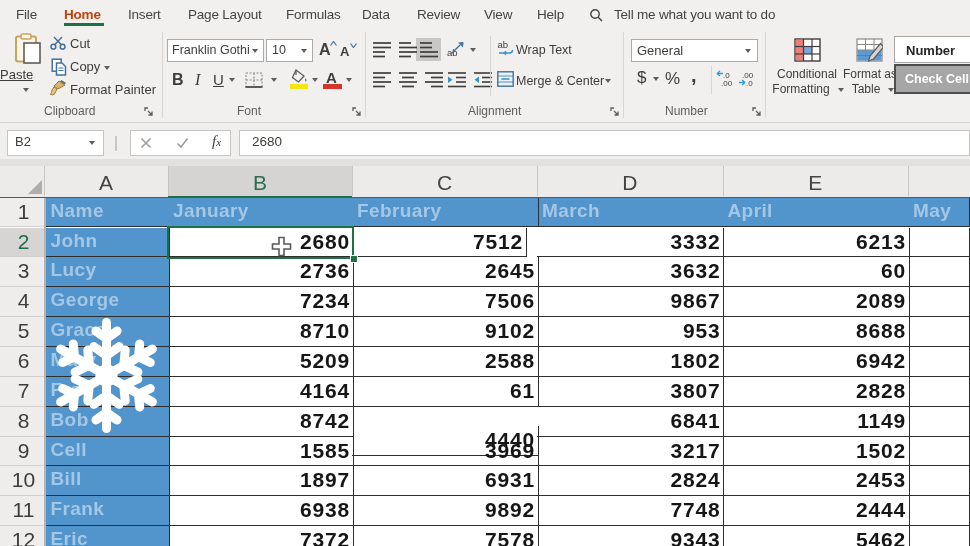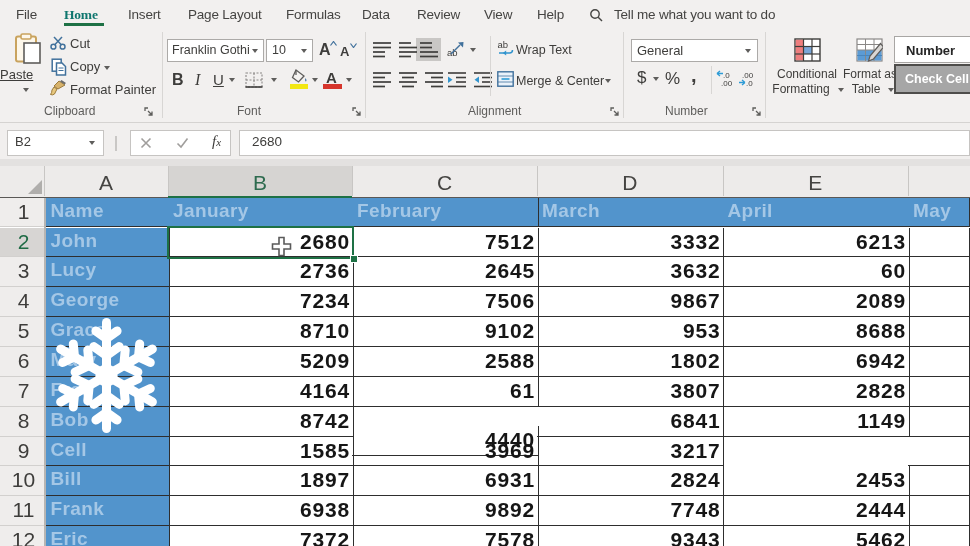--- a/index.html
+++ b/index.html
@@ -12,21 +12,21 @@
 .dd{position:absolute;width:0;height:0;border-left:3.5px solid transparent;border-right:3.5px solid transparent;border-top:4px solid #5e5d5b;}
 .colhdr{position:absolute;top:166px;height:31.6px;font-size:21px;color:#454442;text-align:center;line-height:33px;}
 .cell{position:absolute;overflow:hidden;box-sizing:border-box;}
 .num{font-weight:bold;font-size:21px;letter-spacing:0.8px;color:#161616;text-align:right;padding-right:2.5px;line-height:28.5px;}
 .bluecell{background:#5294cc;font-weight:bold;font-size:19px;letter-spacing:0.4px;color:#a4c7e6;padding-left:5px;line-height:25.5px;}
 .rowhdr{position:absolute;left:0;width:44px;box-sizing:border-box;background:#efedec;font-size:21px;color:#3e3d3b;text-align:center;padding-left:3px;border-bottom:1px solid #d2d0ce;line-height:27px;}
 
 </style></head><body>
 <div id="app">
 <div class="tab" style="left:16px;">File</div>
-<div class="tab" style="left:64px;font-weight:bold;color:#0f766e;font-family:Liberation Serif, serif;">Home</div>
+<div class="tab" style="left:64px;font-weight:bold;color:#c2410c;">Home</div>
 <div class="tab" style="left:128px;">Insert</div>
 <div class="tab" style="left:188px;">Page Layout</div>
 <div class="tab" style="left:286px;">Formulas</div>
 <div class="tab" style="left:362px;">Data</div>
 <div class="tab" style="left:417px;">Review</div>
 <div class="tab" style="left:484px;">View</div>
 <div class="tab" style="left:537px;">Help</div>
 <div class="ab" style="left:64px;top:23px;width:40px;height:2.5px;background:#1e7145;"></div>
 <svg class="ab" style="left:589px;top:8px;" width="14" height="14" viewBox="0 0 14 14">
       <circle cx="6" cy="6" r="4.2" fill="none" stroke="#454442" stroke-width="1.4"></circle>
@@ -285,21 +285,21 @@
 <div class="rowhdr" style="top:526.2px;height:29.87px;background:#efedec;color:#3e3d3b;">12</div>
 <div class="ab" style="left:44px;top:197.6px;width:1.5px;height:349px;background:#b7b5b3;"></div>
 <div class="cell bluecell" style="left:45.5px;top:197.6px;width:124.0px;height:29.87px;border-right:1.5px solid #2e2e2e;border-bottom:1.5px solid #2e2e2e;">Name</div>
 <div class="cell bluecell" style="left:168px;top:197.6px;width:185.5px;height:29.87px;border-right:1.5px solid #2e2e2e;border-bottom:1.5px solid #2e2e2e;">January</div>
 <div class="cell bluecell" style="left:537px;top:197.6px;width:187.0px;height:29.87px;border-right:1.5px solid #2e2e2e;border-bottom:1.5px solid #2e2e2e;">March</div>
 <div class="cell bluecell" style="left:352px;top:197.6px;width:186.5px;height:29.87px;border-right:1.5px solid #2e2e2e;border-bottom:1.5px solid #2e2e2e;">February</div>
 <div class="cell bluecell" style="left:722.5px;top:197.6px;width:187.0px;height:29.87px;border-right:1.5px solid #2e2e2e;border-bottom:1.5px solid #2e2e2e;">April</div>
 <div class="cell bluecell" style="left:908px;top:197.6px;width:62px;height:29.87px;border-right:1.5px solid #2e2e2e;border-bottom:1.5px solid #2e2e2e;">May</div>
 <div class="cell bluecell" style="left:45.5px;top:227.5px;width:124px;height:29.87px;border-right:1.5px solid #2e2e2e;border-bottom:1.5px solid #2e2e2e;">John</div>
 <div class="cell num" style="left:168px;top:227.5px;width:185.5px;height:29.87px;border-right:1.5px solid #2e2e2e;border-bottom:1.5px solid #2e2e2e;">2680</div>
-<div class="cell num" style="left:352px;top:227.5px;width:186.5px;height:29.87px;border-right:1.5px solid #2e2e2e;border-bottom:1.5px solid #2e2e2e;padding-left:24px;">7512</div>
+<div class="cell num" style="left:340px;top:227.5px;width:186.5px;height:29.87px;border-right:1.5px solid #2e2e2e;border-bottom:1.5px solid #2e2e2e;padding-left:24px;">7512</div>
 <div class="cell num" style="left:537px;top:227.5px;width:187.0px;height:29.87px;border-right:1.5px solid #2e2e2e;border-bottom:1.5px solid #2e2e2e;">3332</div>
 <div class="cell num" style="left:722.5px;top:227.5px;width:187.0px;height:29.87px;border-right:1.5px solid #2e2e2e;border-bottom:1.5px solid #2e2e2e;">6213</div>
 <div class="cell num" style="left:908px;top:227.5px;width:62px;height:29.87px;border-right:1.5px solid #2e2e2e;border-bottom:1.5px solid #2e2e2e;"></div>
 <div class="cell bluecell" style="left:45.5px;top:257.3px;width:124px;height:29.87px;border-right:1.5px solid #2e2e2e;border-bottom:1.5px solid #2e2e2e;">Lucy</div>
 <div class="cell num" style="left:168px;top:257.3px;width:185.5px;height:29.87px;border-right:1.5px solid #2e2e2e;border-bottom:1.5px solid #2e2e2e;">2736</div>
 <div class="cell num" style="left:352px;top:257.3px;width:186.5px;height:29.87px;border-right:1.5px solid #2e2e2e;border-bottom:1.5px solid #2e2e2e;">2645</div>
 <div class="cell num" style="left:537px;top:257.3px;width:187.0px;height:29.87px;border-right:1.5px solid #2e2e2e;border-bottom:1.5px solid #2e2e2e;">3632</div>
 <div class="cell num" style="left:722.5px;top:257.3px;width:187.0px;height:29.87px;border-right:1.5px solid #2e2e2e;border-bottom:1.5px solid #2e2e2e;">60</div>
 <div class="cell num" style="left:908px;top:257.3px;width:62px;height:29.87px;border-right:1.5px solid #2e2e2e;border-bottom:1.5px solid #2e2e2e;"></div>
 <div class="cell bluecell" style="left:45.5px;top:287.2px;width:124px;height:29.87px;border-right:1.5px solid #2e2e2e;border-bottom:1.5px solid #2e2e2e;">George</div>
@@ -329,20 +329,21 @@
 <div class="cell bluecell" style="left:45.5px;top:406.7px;width:124px;height:29.87px;border-right:1.5px solid #2e2e2e;border-bottom:1.5px solid #2e2e2e;">Bob</div>
 <div class="cell num" style="left:168px;top:406.7px;width:185.5px;height:29.87px;border-right:1.5px solid #2e2e2e;border-bottom:1.5px solid #2e2e2e;">8742</div>
 <div class="cell num" style="left:352px;top:426px;width:186.5px;height:29.87px;border-right:1.5px solid #2e2e2e;border-bottom:1.5px solid #2e2e2e;">4440</div>
 <div class="cell num" style="left:537px;top:406.7px;width:187.0px;height:29.87px;border-right:1.5px solid #2e2e2e;border-bottom:1.5px solid #2e2e2e;">6841</div>
 <div class="cell num" style="left:722.5px;top:406.7px;width:187.0px;height:29.87px;border-right:1.5px solid #2e2e2e;border-bottom:1.5px solid #2e2e2e;">1149</div>
 <div class="cell num" style="left:908px;top:406.7px;width:62px;height:29.87px;border-right:1.5px solid #2e2e2e;border-bottom:1.5px solid #2e2e2e;"></div>
 <div class="cell bluecell" style="left:45.5px;top:436.6px;width:124px;height:29.87px;border-right:1.5px solid #2e2e2e;border-bottom:1.5px solid #2e2e2e;">Cell</div>
 <div class="cell num" style="left:168px;top:436.6px;width:185.5px;height:29.87px;border-right:1.5px solid #2e2e2e;border-bottom:1.5px solid #2e2e2e;">1585</div>
 <div class="cell num" style="left:352px;top:436.6px;width:186.5px;height:29.87px;border-right:1.5px solid #2e2e2e;border-bottom:1.5px solid #2e2e2e;">3969</div>
 <div class="cell num" style="left:537px;top:436.6px;width:187.0px;height:29.87px;border-right:1.5px solid #2e2e2e;border-bottom:1.5px solid #2e2e2e;">3217</div>
+<div class="cell num" style="left:722.5px;top:436.6px;width:187.0px;height:29.87px;border-right:1.5px solid #2e2e2e;border-bottom:1.5px solid #2e2e2e;">1502</div>
 <div class="cell num" style="left:908px;top:436.6px;width:62px;height:29.87px;border-right:1.5px solid #2e2e2e;border-bottom:1.5px solid #2e2e2e;"></div>
 <div class="cell bluecell" style="left:45.5px;top:466.4px;width:124px;height:29.87px;border-right:1.5px solid #2e2e2e;border-bottom:1.5px solid #2e2e2e;">Bill</div>
 <div class="cell num" style="left:168px;top:466.4px;width:185.5px;height:29.87px;border-right:1.5px solid #2e2e2e;border-bottom:1.5px solid #2e2e2e;">1897</div>
 <div class="cell num" style="left:352px;top:466.4px;width:186.5px;height:29.87px;border-right:1.5px solid #2e2e2e;border-bottom:1.5px solid #2e2e2e;">6931</div>
 <div class="cell num" style="left:537px;top:466.4px;width:187.0px;height:29.87px;border-right:1.5px solid #2e2e2e;border-bottom:1.5px solid #2e2e2e;">2824</div>
 <div class="cell num" style="left:722.5px;top:466.4px;width:187.0px;height:29.87px;border-right:1.5px solid #2e2e2e;border-bottom:1.5px solid #2e2e2e;">2453</div>
 <div class="cell num" style="left:908px;top:466.4px;width:62px;height:29.87px;border-right:1.5px solid #2e2e2e;border-bottom:1.5px solid #2e2e2e;"></div>
 <div class="cell bluecell" style="left:45.5px;top:496.3px;width:124px;height:29.87px;border-right:1.5px solid #2e2e2e;border-bottom:1.5px solid #2e2e2e;">Frank</div>
 <div class="cell num" style="left:168px;top:496.3px;width:185.5px;height:29.87px;border-right:1.5px solid #2e2e2e;border-bottom:1.5px solid #2e2e2e;text-align:right;">6938</div>
 <div class="cell num" style="left:352px;top:496.3px;width:186.5px;height:29.87px;border-right:1.5px solid #2e2e2e;border-bottom:1.5px solid #2e2e2e;">9892</div>

